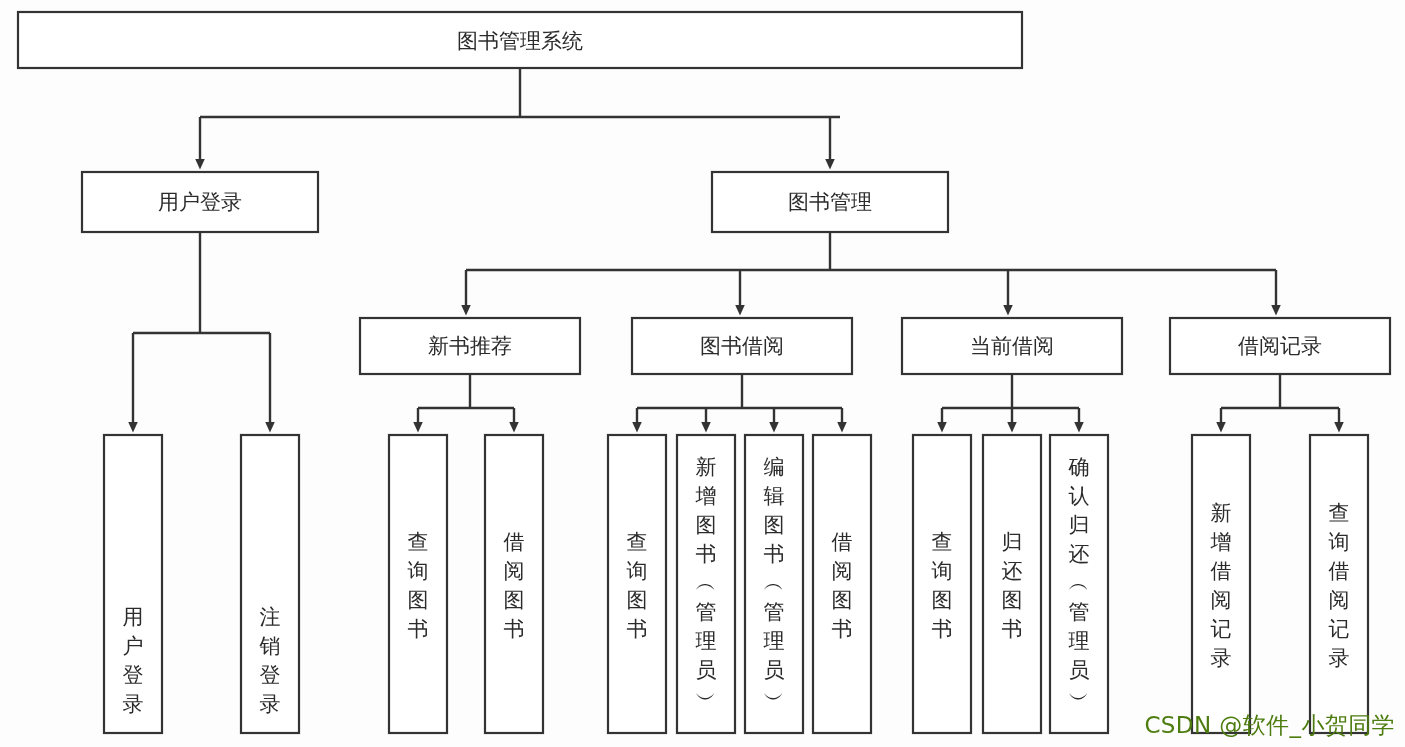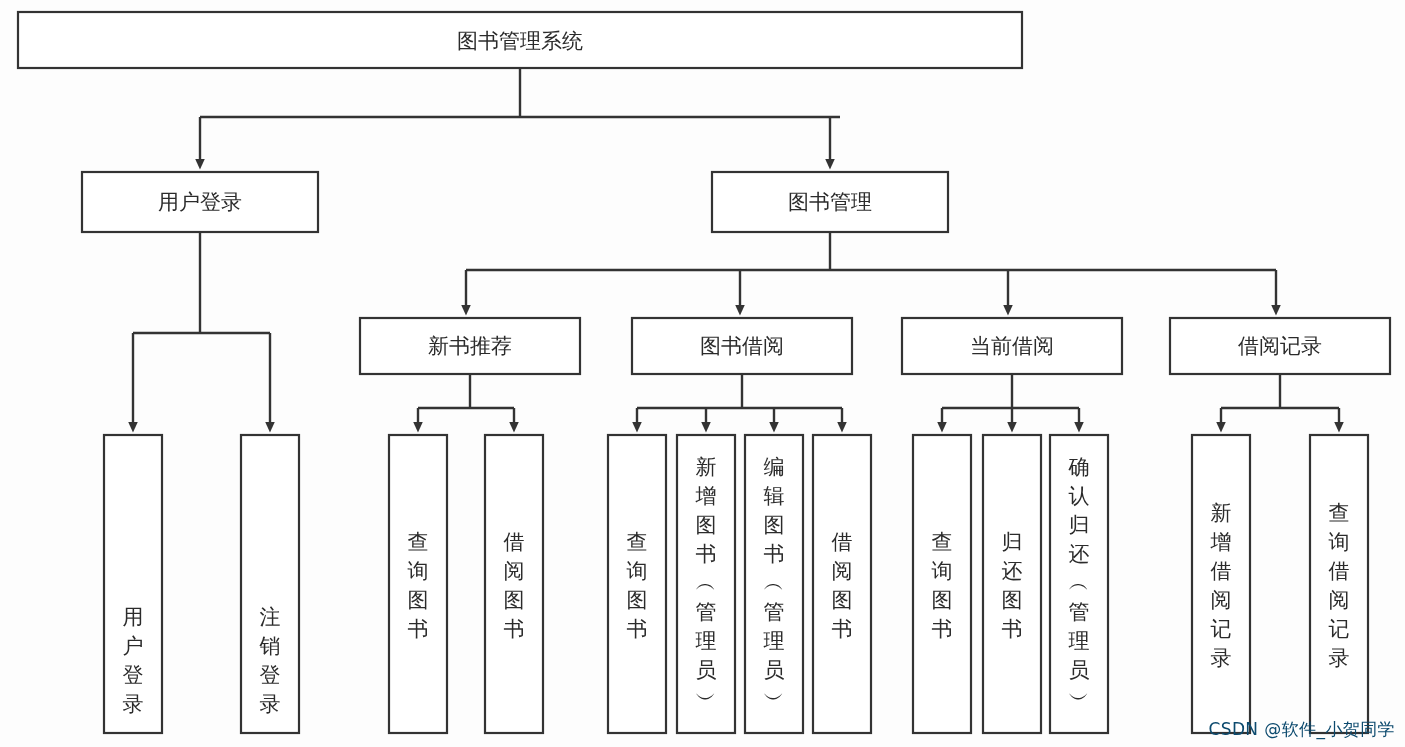--- a/index.html
+++ b/index.html
@@ -49,22 +49,22 @@
     stroke-linecap: butt;
   }
   .arrow-head {
     fill: #333333;
     stroke: none;
   }
   .watermark {
     position: absolute;
     right: 10px;
     bottom: 6px;
-    color: #0c4a6e;
-    font-size: 17px;
+    color: #4d7c0f;
+    font-size: 23px;
     font-family: "DejaVu Sans", "Liberation Sans", sans-serif;
     letter-spacing: 0.4px;
     white-space: nowrap;
     user-select: none;
     margin-left: 17px;
   }
 </style>
 </head>
 <body>
 

